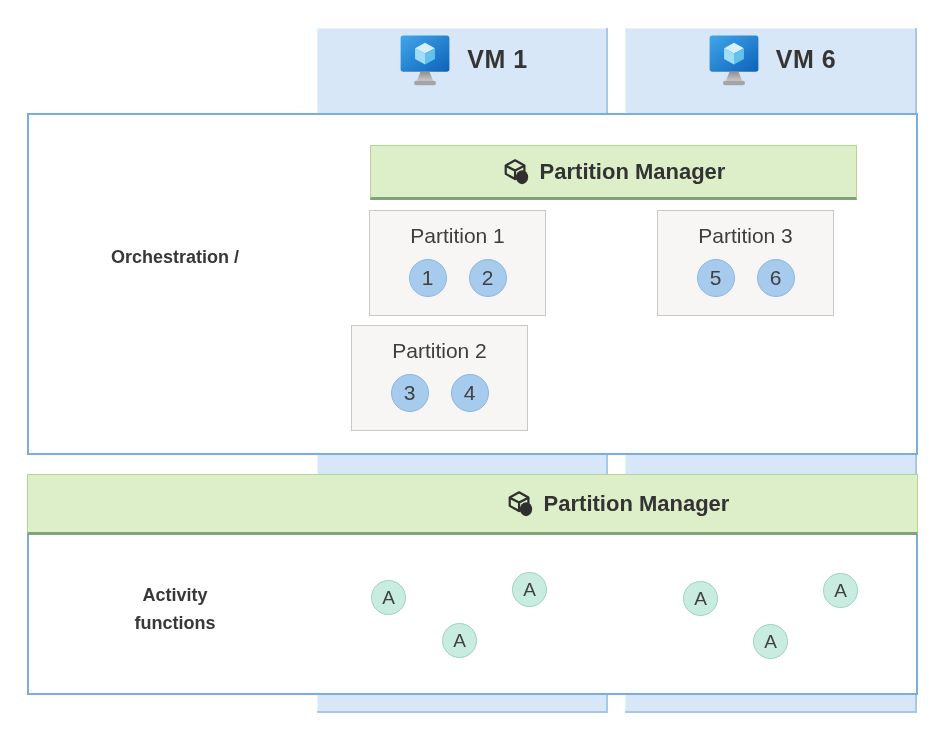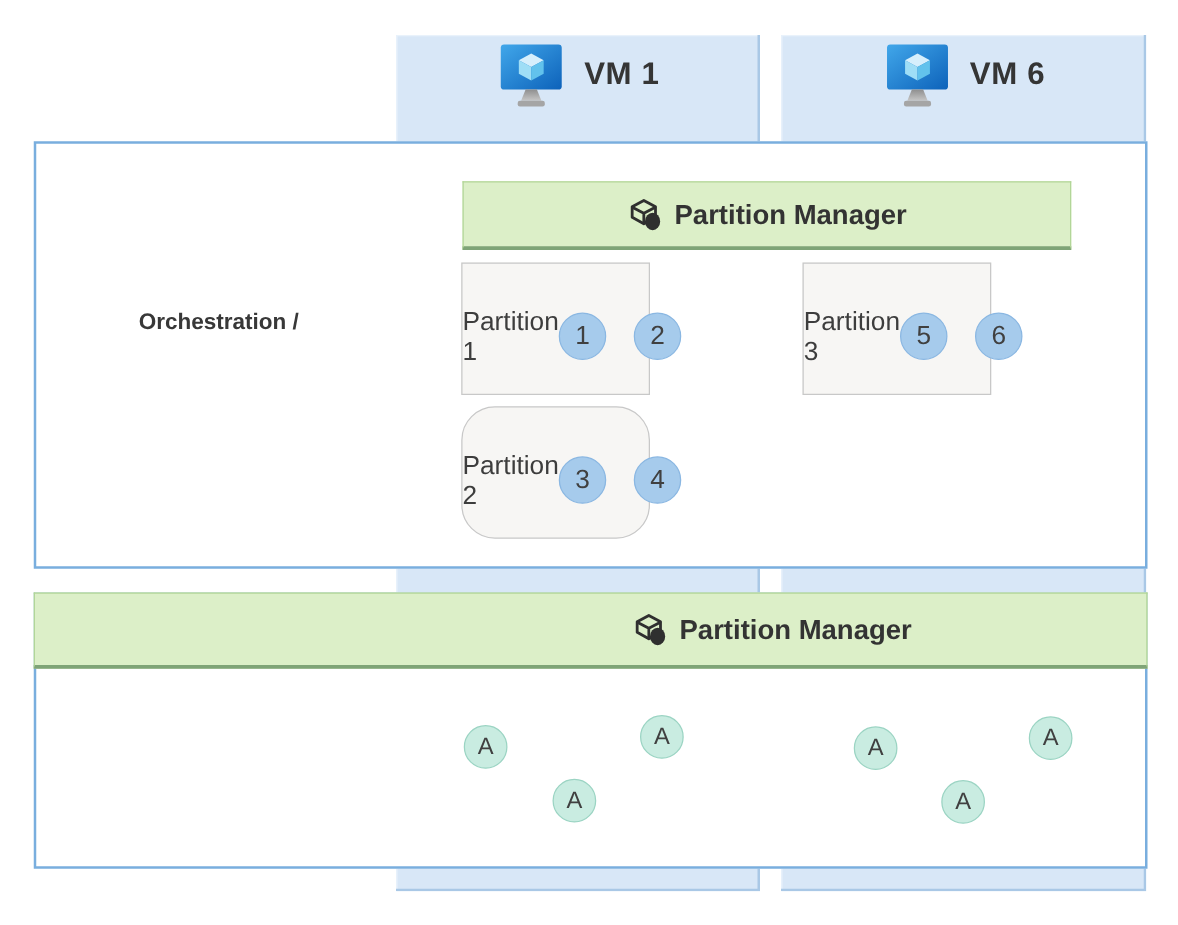--- a/index.html
+++ b/index.html
@@ -39,27 +39,27 @@
   }
   .pm-bar .pm-label{font-size:22px;font-weight:700;color:#333333;}
   .pm-bar.upper{left:341px;top:30px;width:487px;height:55px;}
   .pm-bar.lower{left:-2px;top:-2px;width:891px;height:61px;justify-content:flex-start;}
   .pm-bar.lower .pm-content{
     position:absolute;left:290px;right:0;top:0;bottom:0;
     display:flex;align-items:center;justify-content:center;gap:10px;
   }
   
   .partition-box{
-    position:absolute;width:151px;height:106px;background:#f7f6f4;
+    position:absolute;width:177px;height:106px;background:#f7f6f4;
     border:1px solid #c8c8c8;box-sizing:border-box;
-    display:flex;align-items:center;
+    display:flex;flex-direction:column;align-items:center;
   }
   .partition-box.p1{left:340px;top:95px;}
-  .partition-box.p2{left:340px;top:210px;border-radius:27px;}
-  .partition-box.p3{left:613px;top:95px;}
+  .partition-box.p2{left:322px;top:210px;}
+  .partition-box.p3{left:628px;top:95px;}
   .partition-title{margin-top:13px;font-size:21px;color:#3d3d3d;}
   .circle-row{display:flex;gap:22px;margin-top:11px;}
   .num-circle{
     width:38px;height:38px;border-radius:50%;background:#a6cbec;
     border:1px solid #8ab7e2;box-sizing:border-box;
     display:flex;align-items:center;justify-content:center;
     font-size:21px;color:#404040;
   }
   
   .a-circle{
@@ -164,20 +164,24 @@
   <div class="frame-box act-box">
     <div class="pm-bar lower">
       <div class="pm-content">
         <svg width="28" height="28" viewBox="0 0 30 30">
             <use href="#pm-icon-shape"></use>
           </svg>
         <span class="pm-label">Partition Manager</span>
       </div>
     </div>
 
+    <div class="side-label">
+      <div>Activity</div>
+      <div>functions</div>
+    </div>
 
     <div class="a-circle a1">A</div>
     <div class="a-circle a2">A</div>
     <div class="a-circle a3">A</div>
     <div class="a-circle a4">A</div>
     <div class="a-circle a5">A</div>
     <div class="a-circle a6">A</div>
   </div>
 
 </div>

